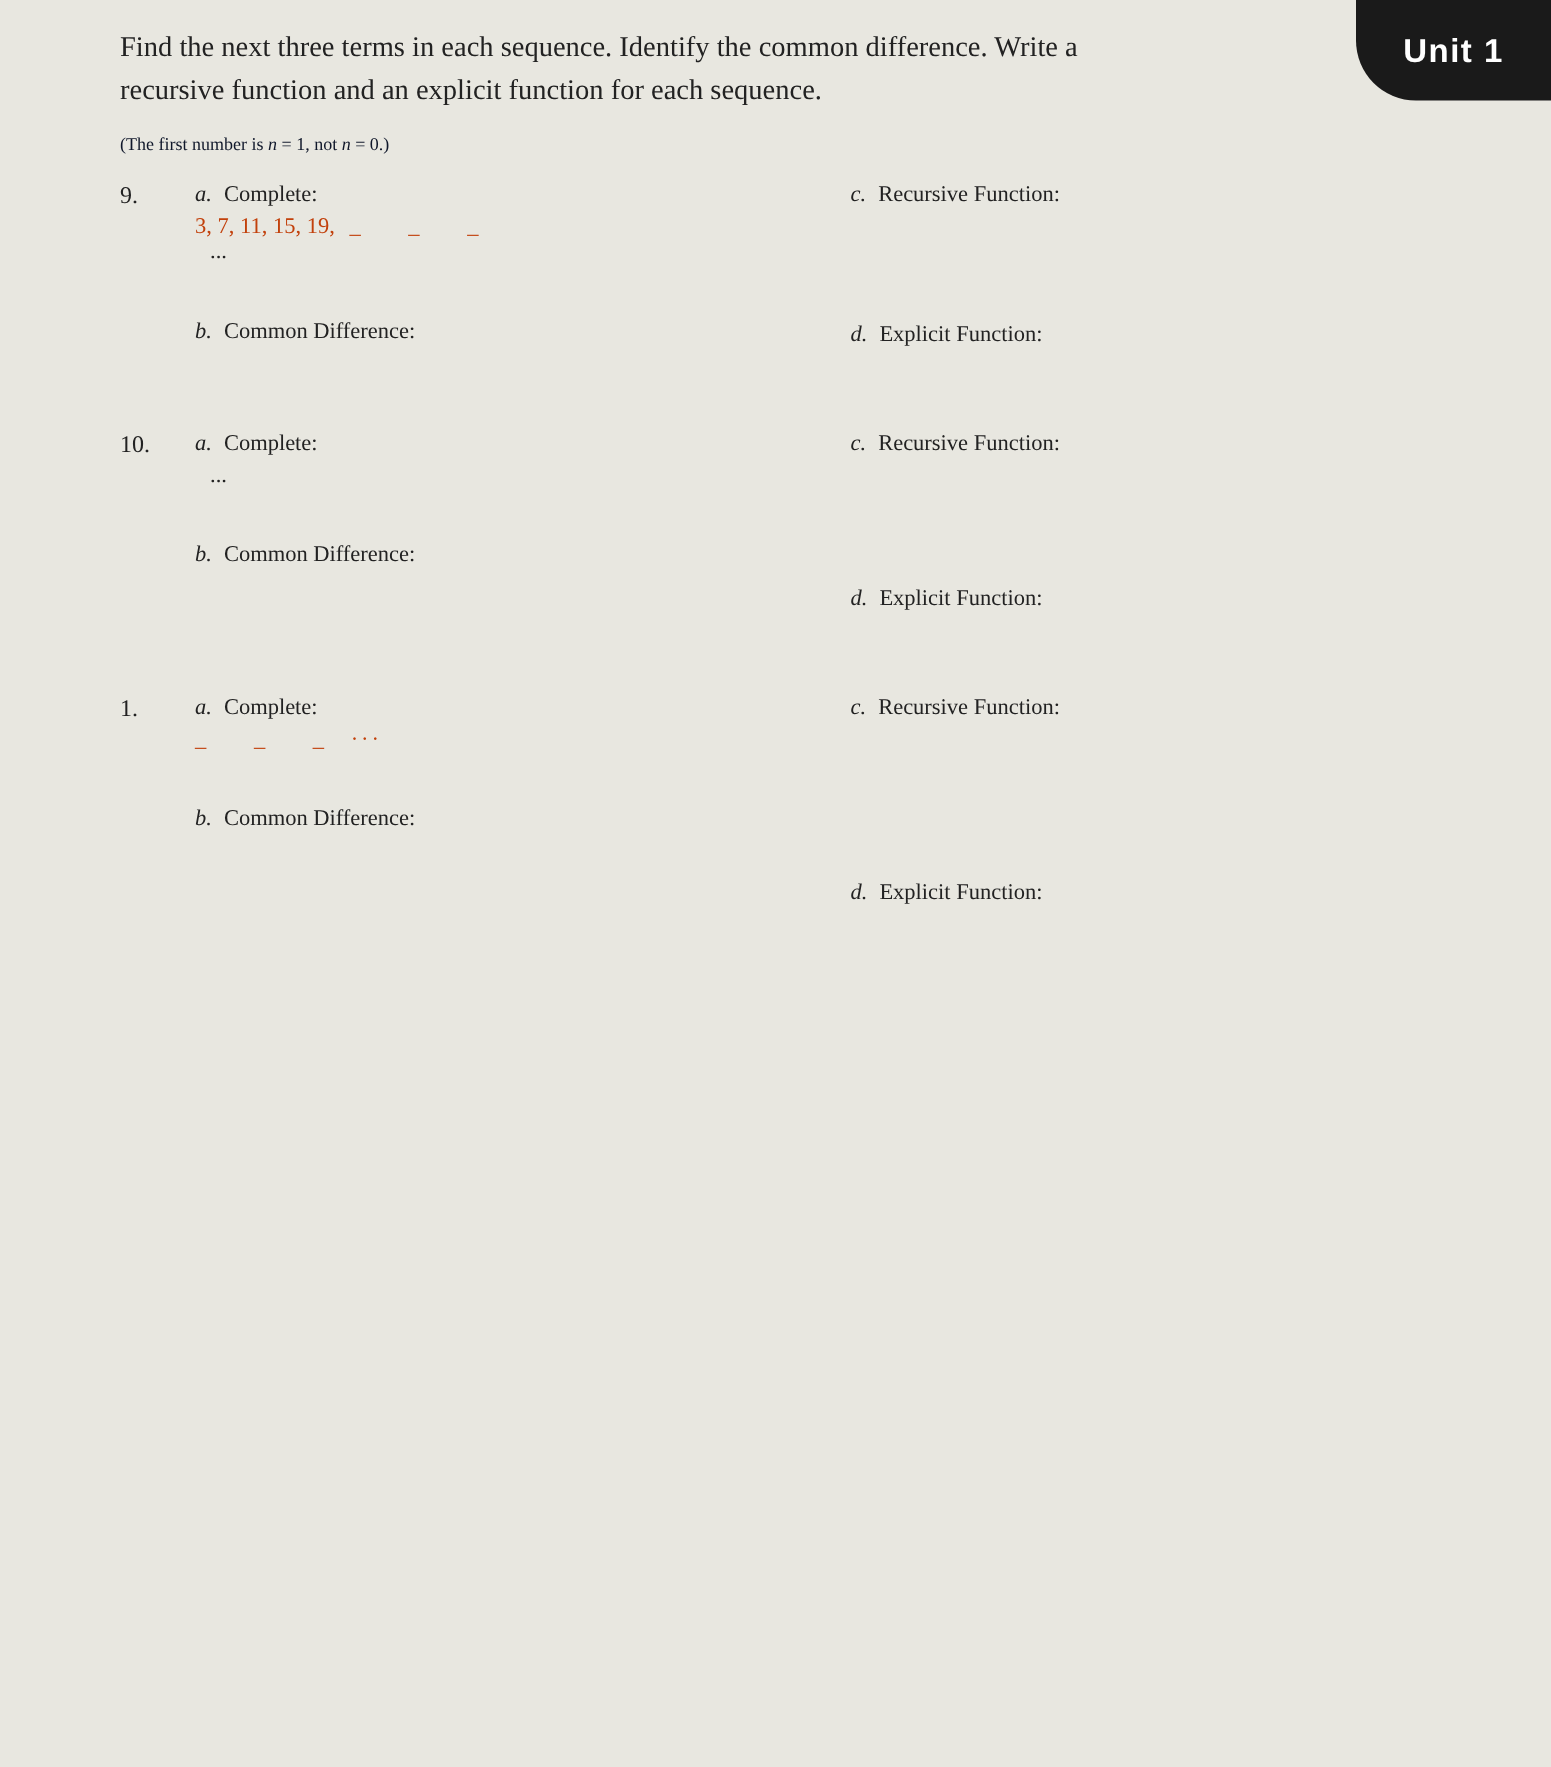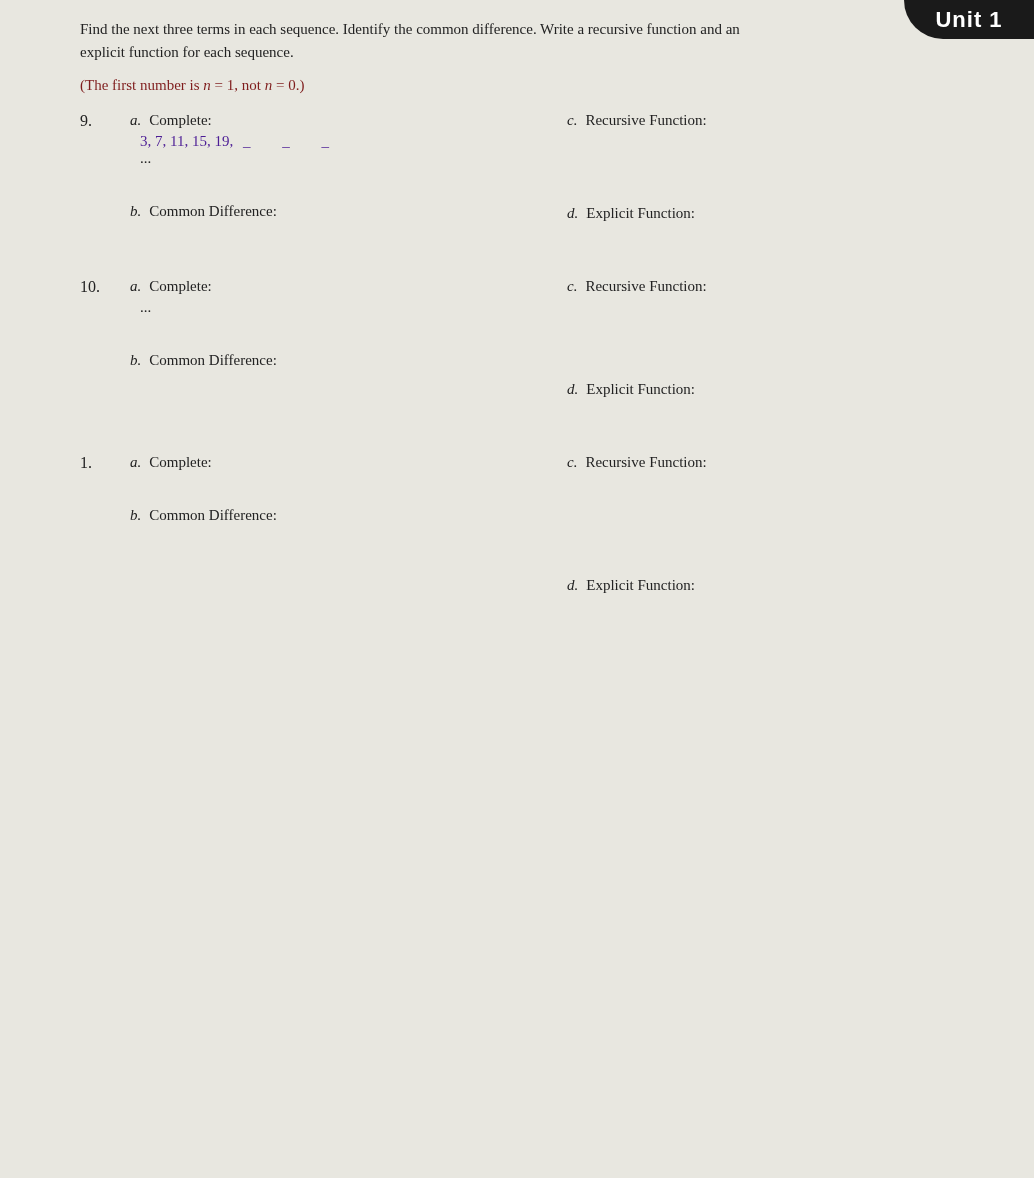--- a/index.html
+++ b/index.html
@@ -25,55 +25,54 @@
     .unit-badge {
       position: absolute;
       top: 0;
       right: 0;
       background-color: #1a1a1a;
       color: white;
       font-size: 22px;
       font-weight: bold;
       font-family: Arial, sans-serif;
       width: 130px;
-      height: 39px;
+      height: 67px;
       display: flex;
       align-items: center;
       justify-content: center;
       border-radius: 0 0 0 40px;
       letter-spacing: 1px;
     }
 
     .section-label {
       font-size: 15px;
       font-style: italic;
       font-weight: bold;
       color: #222;
       margin-bottom: 8px;
       margin-top: 4px;
     }
 
     .instructions {
-      font-size: 15px;
+      font-size: 19px;
       color: #222;
       line-height: 1.5;
       margin-bottom: 4px;
       max-width: 700px;
     }
 
     .note {
-      font-size: 15px;
-      color: #7f1d1d;
+      font-size: 12px;
+      color: #0f172a;
       margin-bottom: 18px;
     }
 
     .sequence-line {
       font-size: 15px;
-      color: #4c1d95;
-      margin-left: 10px;
+      color: #c2410c;
       margin-top: 4px;
     }
 
     .ellipsis {
       font-size: 15px;
       color: #222;
       margin-left: 10px;
     }
 
     .problem-wrapper {
@@ -226,20 +225,24 @@
     <div class="num-label">1.</div>
     <div class="content-area">
       <div class="row-ab">
 
         <div>
           <div class="sub-item">
             <div class="sub-item-label">
               <span class="letter">a.</span>
               <span>Complete:</span>
             </div>
+            <div class="sequence-line">
+              <span style="letter-spacing: 14px;">_ _ _</span>
+              <span style="letter-spacing:2px;">  ···</span>
+            </div>
           </div>
           <div class="spacer"></div>
           <div class="sub-item">
             <div class="sub-item-label">
               <span class="letter">b.</span>
               <span>Common Difference:</span>
             </div>
           </div>
         </div>
 

